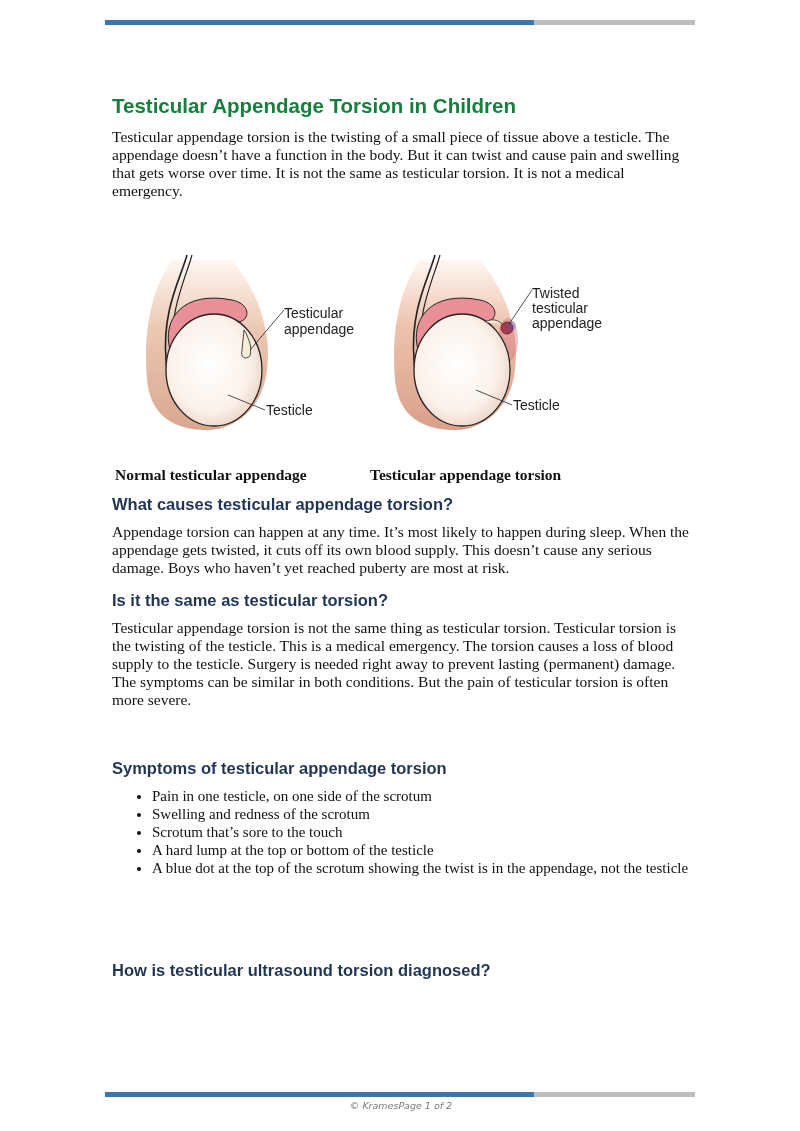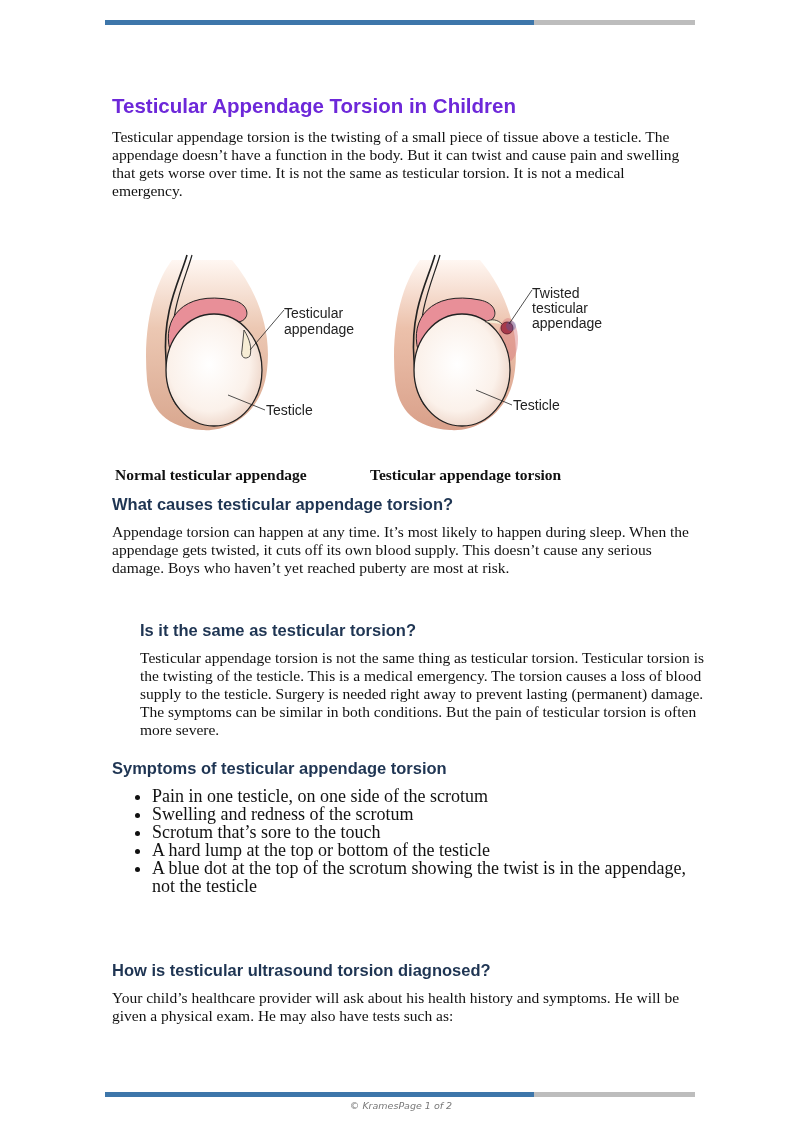--- a/index.html
+++ b/index.html
@@ -4,24 +4,24 @@
 <style>
   html, body { margin: 0; padding: 0; background: #ffffff; }
   body { width: 800px; height: 1131px; position: relative; overflow: hidden; font-family: "Liberation Serif", serif; color: #111; }
   .bar { position: absolute; left: 105px; width: 590px; height: 5px; display: flex; }
   .bar .blue { background: #3d76aa; width: 429px; height: 100%; }
   .bar .grey { background: #bdbdbd; flex: 1; height: 100%; }
   .bar.top { top: 20px; }
   .bar.bottom { top: 1092px; }
   .footer { position: absolute; top: 1100px; left: 107px; width: 588px; display: flex; justify-content: center; font-family: "DejaVu Sans", sans-serif; font-style: italic; font-size: 9.5px; color: #777; }
   .content { position: absolute; left: 112px; top: 94px; width: 580px; }
-  h1 { font-family: "Liberation Sans", sans-serif; font-weight: bold; color: #6d28d9; font-size: 20.5px; margin: 0 0 10px 0; line-height: 24px; }
+  h1 { font-family: "Liberation Sans", sans-serif; font-weight: bold; color: #15803d; font-size: 20.5px; margin: 0 0 10px 0; line-height: 24px; }
   h2 { font-family: "Liberation Sans", sans-serif; font-weight: bold; color: #1f3553; font-size: 16.5px; margin: 0 0 9px 0; line-height: 20px; }
   p { font-size: 15.5px; line-height: 18px; margin: 0; }
-  ul { margin: 9px 0 0 0; padding-left: 40px; font-size: 18px; line-height: 18px; }
+  ul { margin: 9px 0 0 0; padding-left: 40px; font-size: 15px; line-height: 18px; }
   ul li { margin: 0; }
   .fig { position: relative; height: 220px; margin-top: 50px; }
   .fig svg { position: absolute; top: 0; }
   .caption { position: absolute; top: 216px; font-weight: bold; font-size: 15.5px; }
   .sec { position: absolute; left: 0; width: 580px; }
 </style>
 </head>
 <body>
 
 <div class="bar top">
@@ -93,39 +93,38 @@
 
     <div class="caption" style="left:3px;">Normal testicular appendage</div>
     <div class="caption" style="left:258px;">Testicular appendage torsion</div>
   </div>
 
   <div class="sec" style="top:400px;">
     <h2>What causes testicular appendage torsion?</h2>
     <p>Appendage torsion can happen at any time. It’s most likely to happen during sleep. When the appendage gets twisted, it cuts off its own blood supply. This doesn’t cause any serious damage. Boys who haven’t yet reached puberty are most at risk.</p>
   </div>
 
-  <div class="sec" style="top:526px;margin-left:28px;">
+  <div class="sec" style="top:496px;">
     <h2>Is it the same as testicular torsion?</h2>
     <p>Testicular appendage torsion is not the same thing as testicular torsion. Testicular torsion is the twisting of the testicle. This is a medical emergency. The torsion causes a loss of blood supply to the testicle. Surgery is needed right away to prevent lasting (permanent) damage. The symptoms can be similar in both conditions. But the pain of testicular torsion is often more severe.</p>
   </div>
 
   <div class="sec" style="top:664px;">
     <h2>Symptoms of testicular appendage torsion</h2>
     <ul>
       <li>Pain in one testicle, on one side of the scrotum</li>
       <li>Swelling and redness of the scrotum</li>
       <li>Scrotum that’s sore to the touch</li>
       <li>A hard lump at the top or bottom of the testicle</li>
       <li>A blue dot at the top of the scrotum showing the twist is in the appendage, not the testicle</li>
     </ul>
   </div>
 
   <div class="sec" style="top:866px;">
     <h2>How is testicular ultrasound torsion diagnosed?</h2>
-    <p>Your child’s healthcare provider will ask about his health history and symptoms. He will be given a physical exam. He may also have tests such as:</p>
   </div>
 </div>
 
 <div class="bar bottom">
   <div class="blue"></div>
   <div class="grey"></div>
 </div>
 <div class="footer">
   <span>© Krames</span>
   <span>Page 1 of 2</span>

